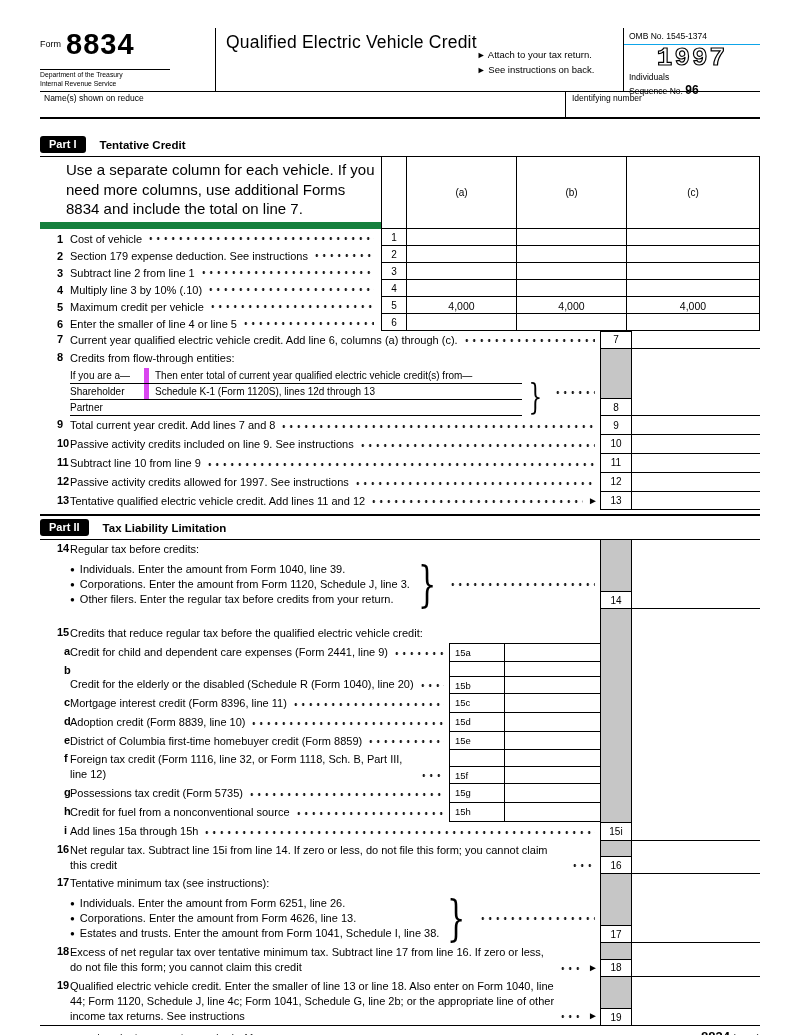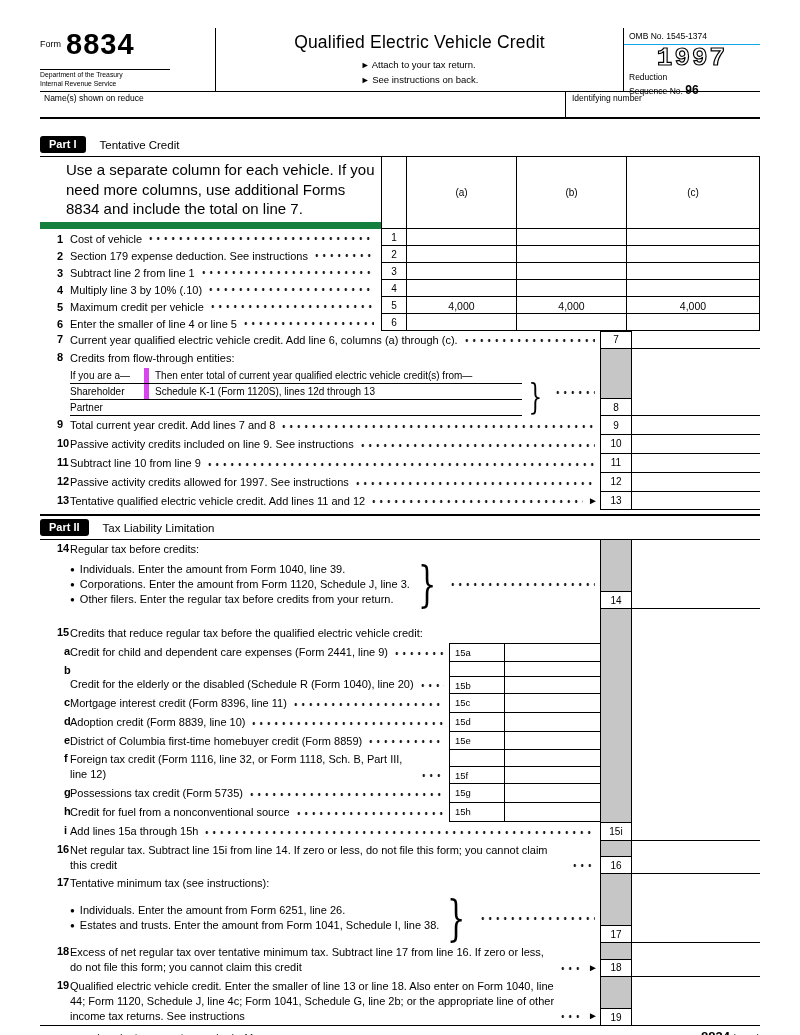--- a/index.html
+++ b/index.html
@@ -8,41 +8,41 @@
   font-family:"Liberation Sans","DejaVu Sans",sans-serif;font-size:11px;
   padding:28px 40px 0 40px;position:relative;overflow:hidden}
 
 
 .hdr{display:flex;align-items:stretch;border-bottom:1px solid #000;height:64px}
 .h-left{width:175px;display:flex;flex-direction:column;padding:2px 6px 2px 0}
 .h-formline{display:flex;align-items:flex-start;gap:5px}
 .h-form-label{font-size:9px;padding-top:9px}
 .h-form-number{font-size:29px;font-weight:bold;letter-spacing:1px;line-height:1}
 .h-dept{margin-top:auto;font-size:6.8px;line-height:1.3;border-top:1px solid #000;padding-top:1px;width:130px}
-.h-center{flex:1;border-left:1px solid #000;border-right:1px solid #000;text-align:center;padding:4px 10px 2px;display:flex;flex-direction:column}
+.h-center{flex:1;border-left:1px solid #000;border-right:1px solid #000;text-align:center;padding:4px 10px 2px;display:flex;flex-direction:row}
 .h-title{font-size:17.5px;letter-spacing:.2px}
 .h-notes{margin-top:5px;display:inline-block;text-align:left;align-self:center;font-size:9.5px;line-height:1.55}
 .arrow{font-size:9px;font-weight:bold}
 .h-right{width:136px;display:flex;flex-direction:column}
 .h-omb{font-size:8.5px;padding:3px 5px;border-bottom:1px solid #0ea5e9;white-space:nowrap}
 .h-year{font-size:26px;font-weight:bold;text-align:center;letter-spacing:2px;line-height:1.05;
   color:#fff;-webkit-text-stroke:1.2px #000;font-family:Liberation Mono, monospace}
 .h-att{font-size:8.5px;padding:0 5px 2px;line-height:1.25}
 .seqno{font-size:12px;font-weight:bold}
 
 
 .namerow{display:flex;border-bottom:2.5px solid #000;height:27px}
 .n-left{flex:1;padding:1px 4px;font-size:8.5px}
 .n-right{width:195px;border-left:1px solid #000;padding:1px 6px;font-size:8.5px}
 
 
 .part-hdr{display:flex;align-items:center;gap:14px;border-bottom:1px solid #000;padding:2px 0 3px;margin-top:15px}
 .part-hdr.second{margin-top:4px;border-top:2px solid #000;padding-top:3px}
 .part-badge{background:#000;color:#fff;font-weight:bold;font-size:11px;padding:2px 9px 3px;border-radius:3px}
-.part-title{font-weight:normal;font-size:11.5px}
+.part-title{font-weight:bold;font-size:11.5px}
 
 
 .p1t{display:grid;grid-template-columns:1fr 26px 110px 110px 133px;grid-auto-rows:minmax(16px,auto)}
 .note{font-size:15px;line-height:1.3;padding:3px 6px 3px 26px;border-bottom:7px solid #15803d}
 .bnh{border:solid #000;border-width:0 1px 1px 1px}
 .colh{border-right:1px solid #000;border-bottom:1px solid #000;display:flex;align-items:center;justify-content:center;font-size:10px}
 .ttxt{display:flex;align-items:flex-end;padding:2px 2px 1px 0}
 .bn{border:solid #000;border-width:0 1px 1px 1px;text-align:center;font-size:10px;padding-top:3px}
 .val{border-right:1px solid #000;border-bottom:1px solid #000;text-align:center;font-size:10.5px;padding-top:3px}
 
@@ -122,21 +122,21 @@
       <div class="h-title">Qualified Electric Vehicle Credit</div>
       <div class="h-notes">
         <div><span class="arrow">►</span> <span>Attach to your tax return.</span></div>
         <div><span class="arrow">►</span> <span>See instructions on back.</span></div>
       </div>
     </div>
     <div class="h-right">
       <div class="h-omb">OMB No. 1545-1374</div>
       <div class="h-year">1997</div>
       <div class="h-att">
-        <div>Reduction</div>
+        <div>Individuals</div>
         <div><span>Sequence No.</span> <span class="seqno">96</span></div>
       </div>
     </div>
   </div>
 
   <div class="namerow">
     <div class="n-left"><span>Name(s) shown on reduce</span></div>
     <div class="n-right"><span>Identifying number</span></div>
   </div>
 
@@ -475,20 +475,21 @@
         <span class="t">Tentative minimum tax (see instructions):</span>
       </div>
     <div class="bcol gray"></div>
     <div class="acol"></div>
   </div>
   <div class="frow">
     <div class="lnum"></div>
     <div class="ltext blwrap">
       <div class="bullets">
         <div class="bline"><span class="bullet">●</span><span>Individuals. Enter the amount from Form 6251, line 26.</span></div>
+        <div class="bline"><span class="bullet">●</span><span>Corporations. Enter the amount from Form 4626, line 13.</span></div>
         <div class="bline"><span class="bullet">●</span><span>Estates and trusts. Enter the amount from Form 1041, Schedule I, line 38.</span></div>
       </div>
       <span class="brace b3">}</span>
       <span class="leader mid"></span>
     </div>
     <div class="bcol stack">
         <div class="boxpart">17</div>
       </div>
     <div class="acol entry"></div>
   </div>

